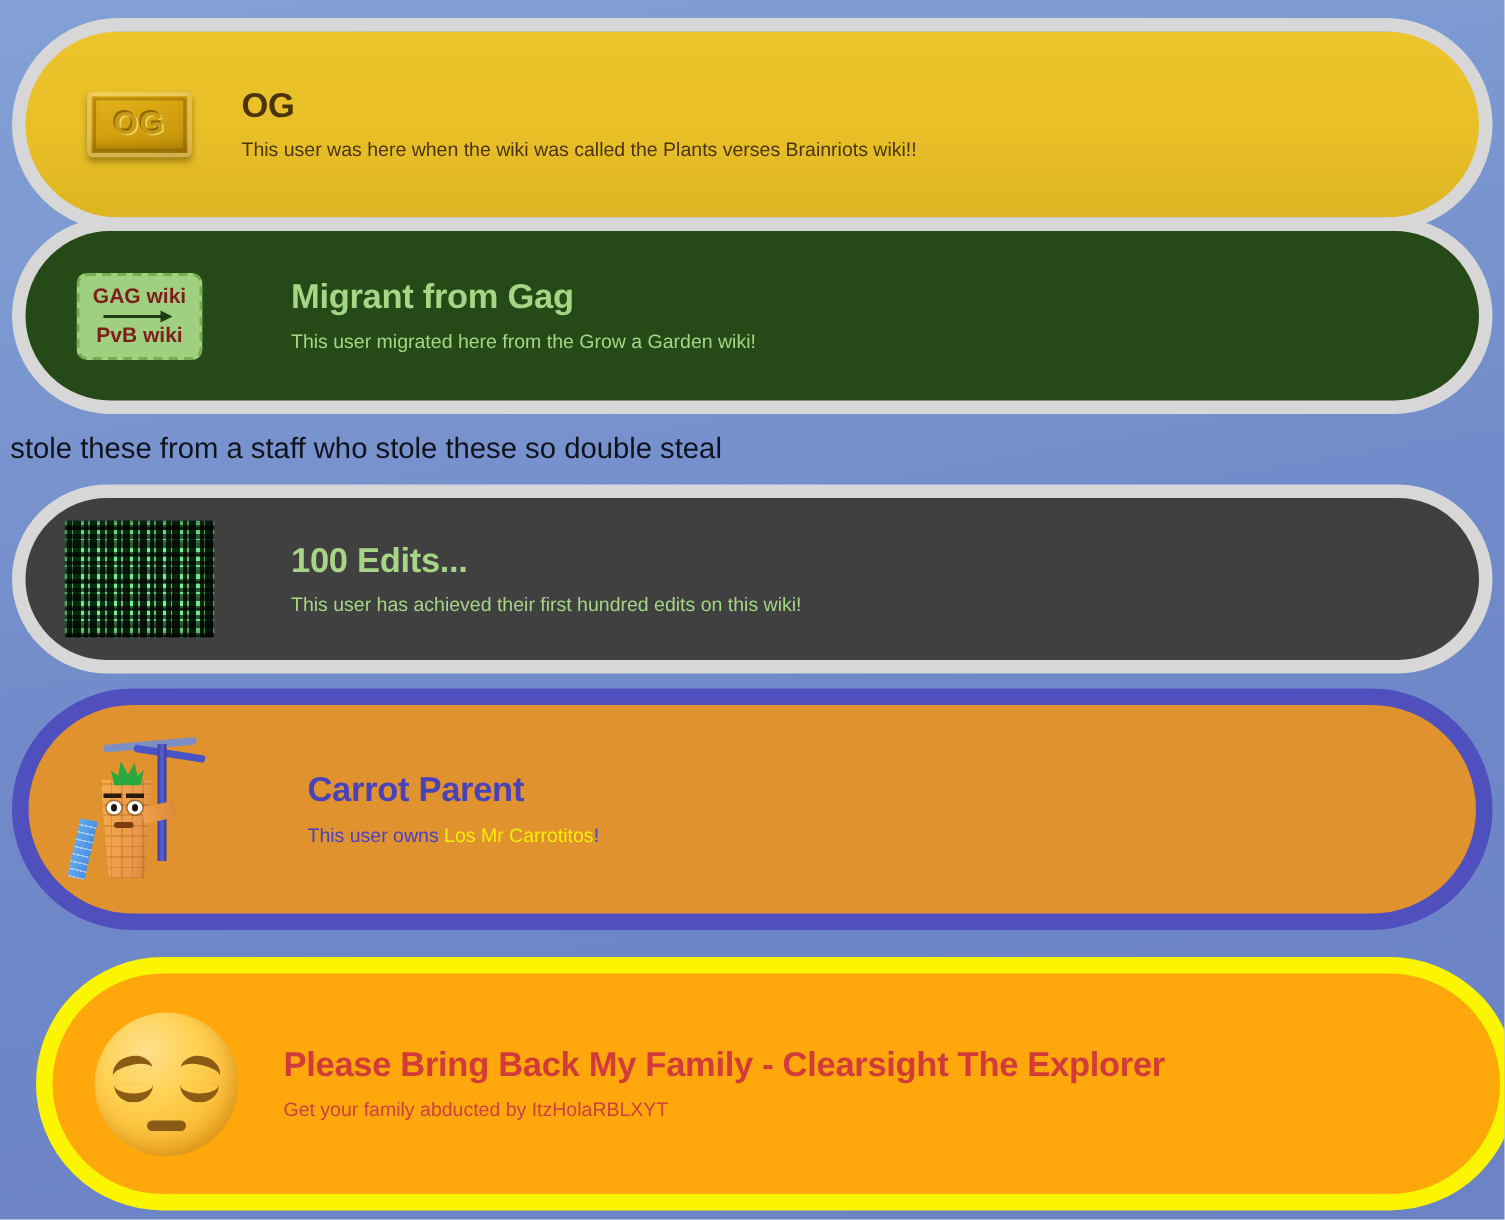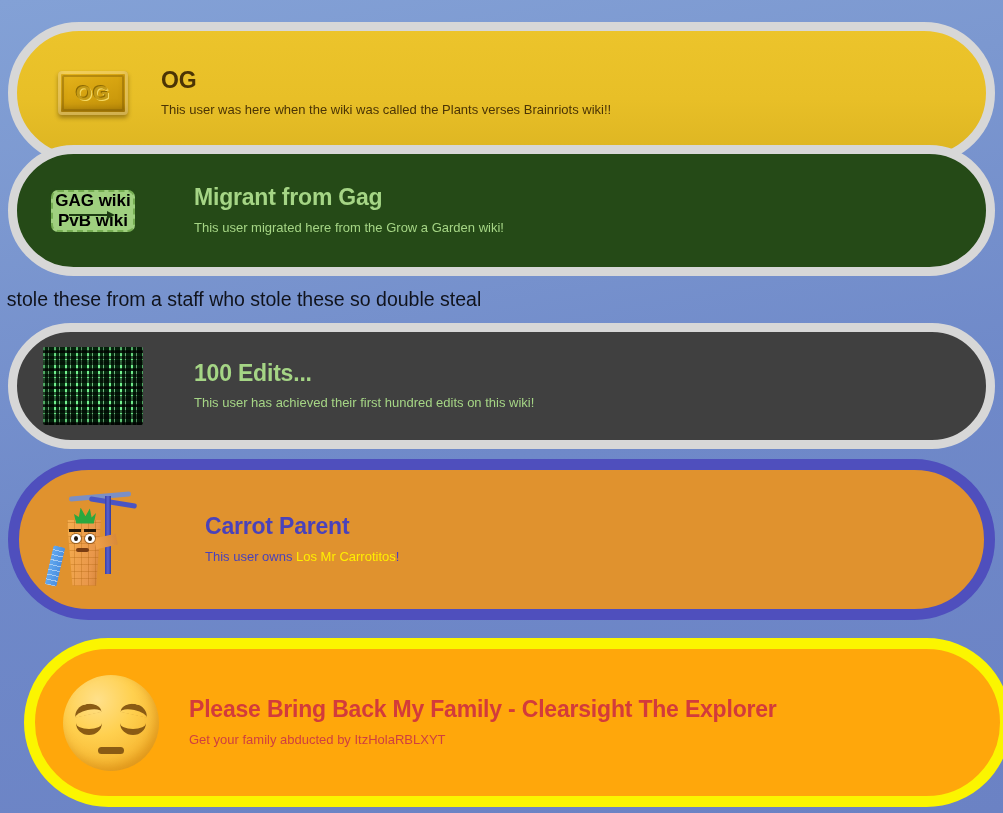--- a/index.html
+++ b/index.html
@@ -107,29 +107,29 @@
   .og-plaque span {
     position: relative;
     font-weight: bold; font-size: 21px;
     color: #c49a16;
     text-shadow: -1px -1px 0 #8d6a04, 1px 1px 0 #f4d964;
     letter-spacing: 1px;
   }
 
   
   .ticket {
-    width: 84px; height: 42px;
+    width: 84px; height: 58px;
     background: #9fd07f;
     border: 2px dashed #75ad52;
     border-radius: 7px;
     display: flex; flex-direction: column;
     align-items: center; justify-content: center;
-    color: #000000;
+    color: #7f1d1d;
     font-weight: bold;
-    font-size: 17px;
+    font-size: 14px;
     line-height: 1.05;
     box-shadow: 0 0 0 2px rgba(40,80,25,.25);
   }
   .ticket .arrowline {
     width: 48px; height: 9px;
     position: relative;
     margin: 1px 0;
   }
   .ticket .arrowline::before {
     content: "";
@@ -269,21 +269,21 @@
   .emoji-face .mouth2 {
     position: absolute; left: 50%; top: 72px;
     transform: translateX(-50%);
     width: 26px; height: 7px;
     background: #8a5b14; border-radius: 4px;
   }
 </style>
 </head>
 <body>
 
-<div class="badge-wrap" style="left:8px; top:22px; width:987px; height:142px;">
+<div class="badge-wrap" style="left:8px; top:12px; width:987px; height:142px;">
   <div class="badge ring-gray fill-gold">
     <div class="icon-box">
       <div class="og-plaque">
         <span>OG</span>
       </div>
     </div>
     <div class="text-box">
       <div class="b-title t-brown">OG</div>
       <div class="b-desc t-brown">This user was here when the wiki was called the Plants verses Brainriots wiki!!</div>
     </div>

